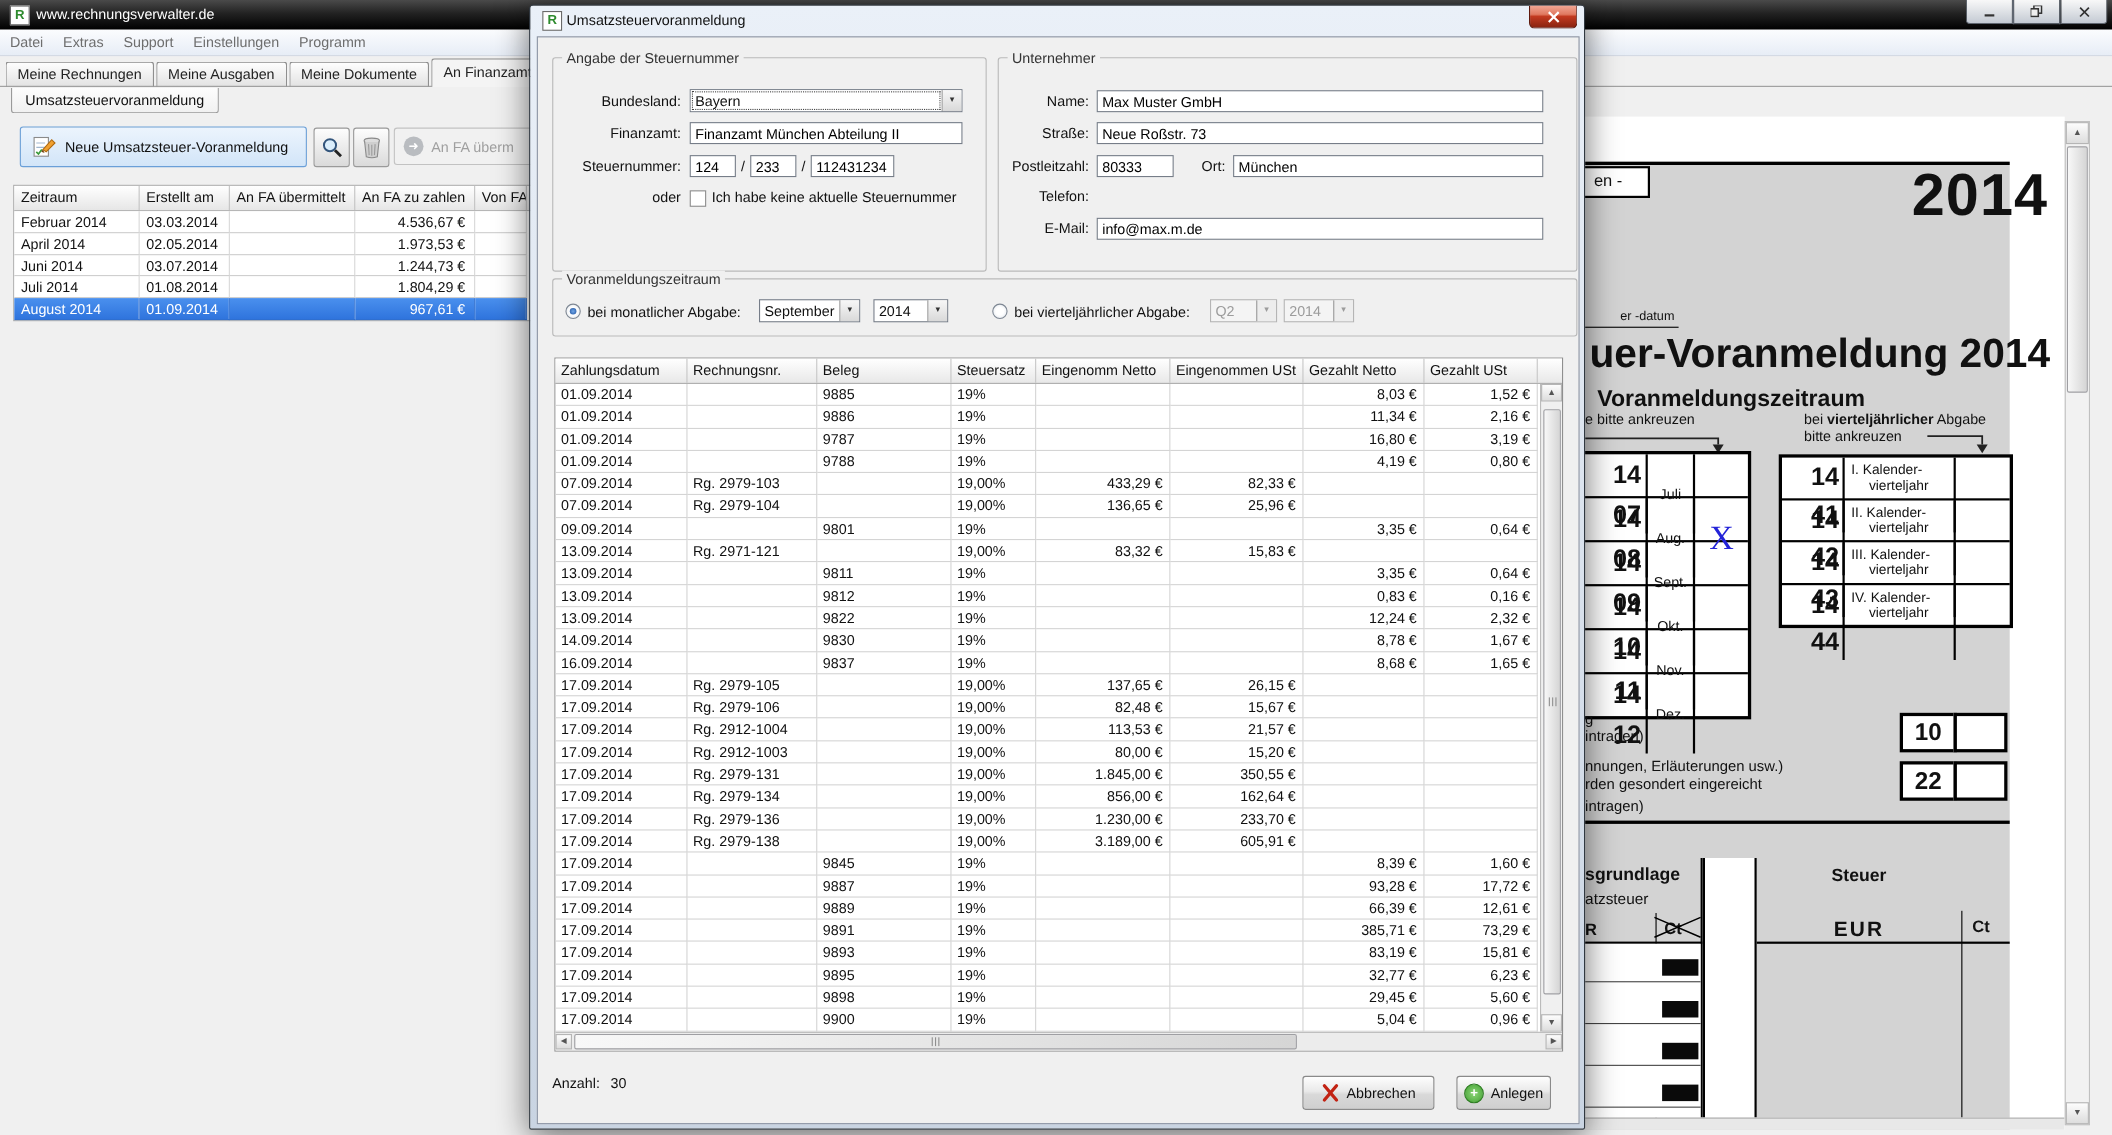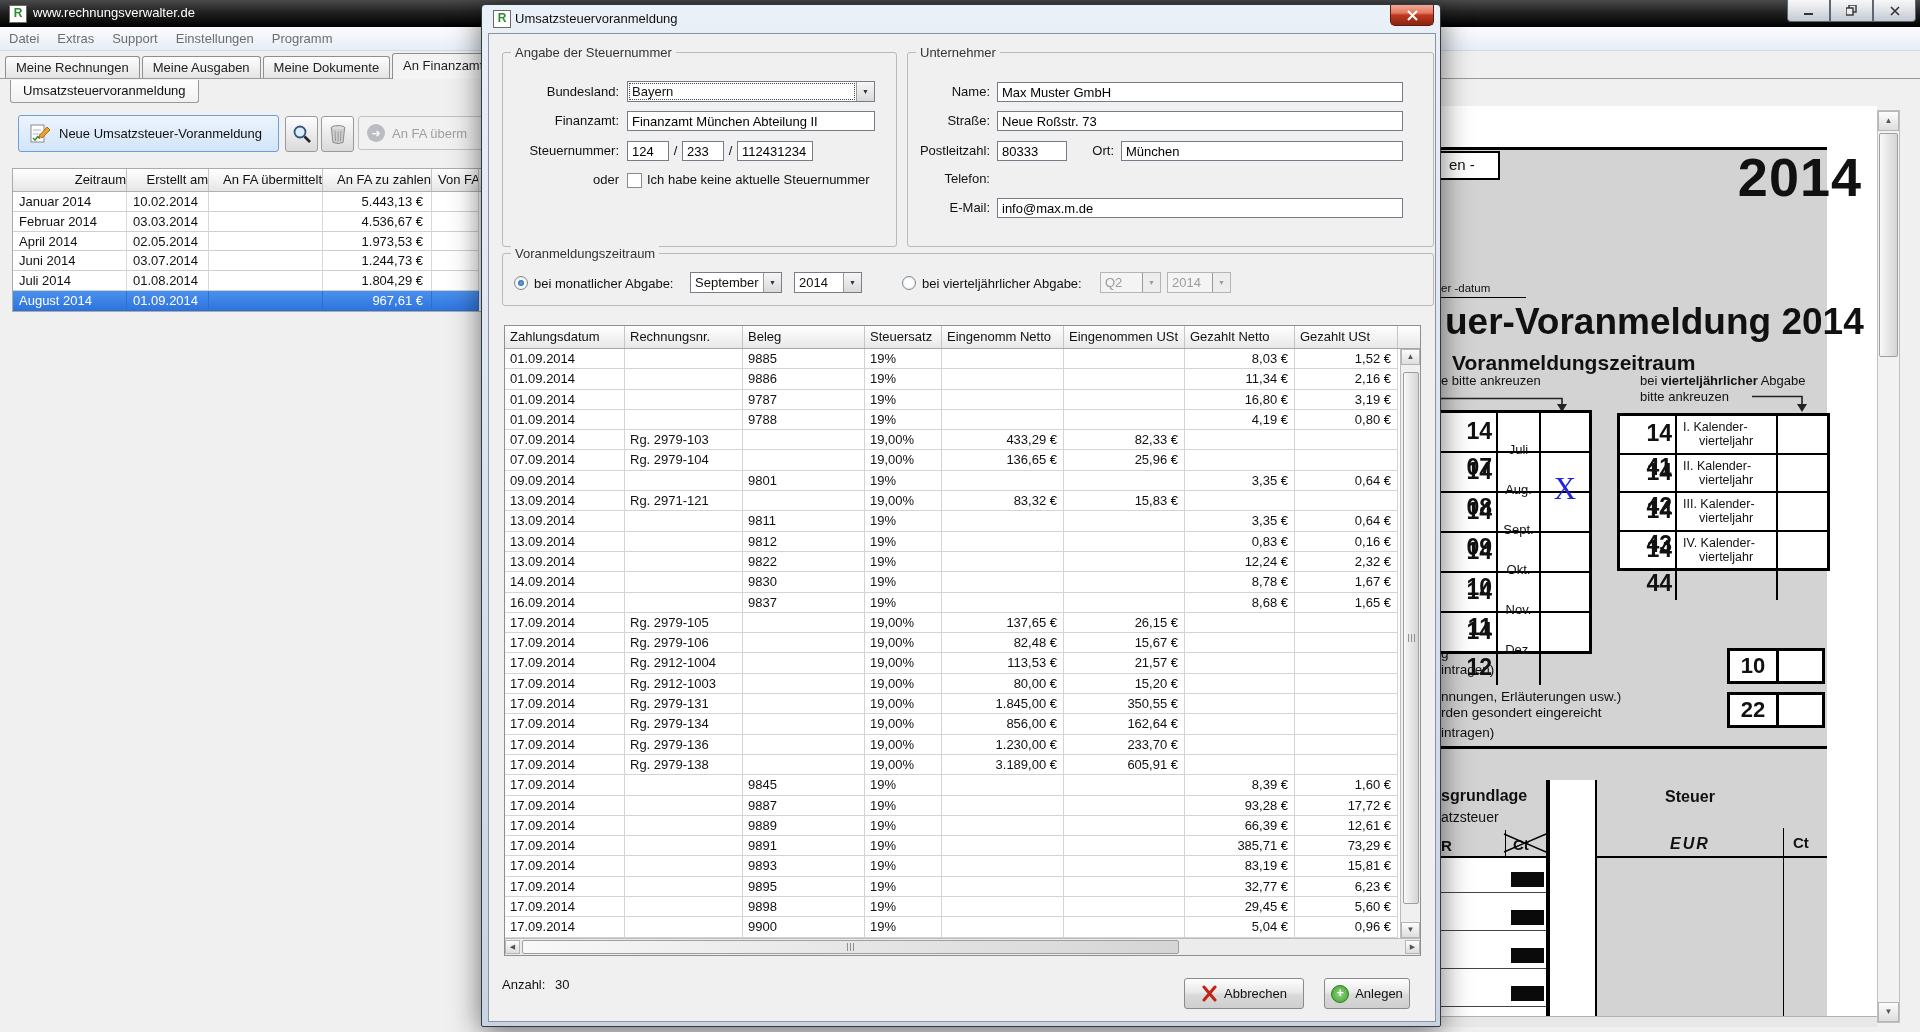--- a/index.html
+++ b/index.html
@@ -46,34 +46,34 @@
     border:1px solid #c2c2c2;border-radius:3px;color:#9f9f9f;display:flex;align-items:center;gap:7px;
     padding:0 8px;box-sizing:border-box;overflow:hidden;white-space:nowrap;font-size:13px;}
   .gray-circle{width:18px;height:18px;border-radius:50%;background:#b9bcc0;color:#fff;
     font-size:11px;line-height:18px;text-align:center;flex:0 0 auto;}
 
   
   #ov-table{position:absolute;left:12px;top:168px;width:470px;border:1px solid #ababab;}
   #ov-header{display:grid;grid-template-columns:114px 82px 114px 109px 47px;height:22px;
     background:linear-gradient(#ffffff,#e6e6e6);border-bottom:1px solid #b0b0b0;}
   .ov-hcell{line-height:21px;padding-left:6px;border-right:1px solid #c3c3c3;font-size:13px;
-    overflow:hidden;white-space:nowrap;text-align:right;}
+    overflow:hidden;white-space:nowrap;}
   .ov-row{display:grid;grid-template-columns:114px 82px 114px 109px 47px;height:19.75px;background:#fff;}
   .ov-cell{line-height:19px;padding-left:6px;border-right:1px solid #d8d8d8;border-bottom:1px solid #cfcfcf;
     font-size:13px;overflow:hidden;white-space:nowrap;}
   .ov-cell.num{text-align:right;padding-left:0;padding-right:8px;}
   .ov-row.selected .ov-cell{background:linear-gradient(#4a90ee,#2f74dd);color:#fff;border-color:#2f6fd0;}
 
   
   #pdf{position:absolute;left:1441px;top:106px;width:436px;height:921px;background:#fff;overflow:hidden;}
   #pdf-gray{position:absolute;left:0;top:41px;width:386px;height:880px;background:#d3d3d3;border-top:3px solid #000;}
   #pdf-enbox{position:absolute;left:-4px;top:45px;width:49px;height:25px;background:#fff;border:2px solid #000;
     font-size:15px;line-height:24px;padding-left:10px;}
   #pdf-year{position:absolute;right:15px;top:44px;font-size:54px;font-weight:bold;line-height:1;letter-spacing:1px;}
-  #pdf-datum{position:absolute;left:0;top:176px;font-size:11.5px;}
+  #pdf-datum{position:absolute;left:0;top:176px;font-size:11.5px;padding-left:32px;}
   #pdf-datum-line{position:absolute;left:0;top:191px;width:85px;height:1px;background:#000;}
   #pdf-heading{position:absolute;left:4px;top:195px;font-size:37px;font-weight:bold;white-space:nowrap;}
   #pdf-sectitle{position:absolute;left:11px;top:245px;font-size:21px;font-weight:bold;}
   #pdf-hint-l{position:absolute;left:0;top:267px;font-size:13px;}
   #pdf-hint-r1{position:absolute;left:199px;top:267px;font-size:13px;}
   #pdf-hint-r2{position:absolute;left:199px;top:283px;font-size:13px;}
   .pdf-arrow{position:absolute;}
 
   .pdf-tbl{position:absolute;border:3px solid #000;background:#fff;}
   #pdf-months{left:-4px;top:304px;width:149px;}
@@ -245,27 +245,20 @@
 
 <div id="ov-table">
   <div id="ov-header">
         <div class="ov-hcell">Zeitraum</div>
         <div class="ov-hcell">Erstellt am</div>
         <div class="ov-hcell">An FA übermittelt</div>
         <div class="ov-hcell">An FA zu zahlen</div>
         <div class="ov-hcell">Von FA</div>
       </div>
   <div id="ov-body">
-        <div class="ov-row">
-          <div class="ov-cell">Januar 2014</div>
-          <div class="ov-cell">10.02.2014</div>
-          <div class="ov-cell"></div>
-          <div class="ov-cell num">5.443,13 €</div>
-          <div class="ov-cell"></div>
-        </div>
         <div class="ov-row">
           <div class="ov-cell">Februar 2014</div>
           <div class="ov-cell">03.03.2014</div>
           <div class="ov-cell"></div>
           <div class="ov-cell num">4.536,67 €</div>
           <div class="ov-cell"></div>
         </div>
         <div class="ov-row">
           <div class="ov-cell">April 2014</div>
           <div class="ov-cell">02.05.2014</div>
@@ -418,21 +411,21 @@
         <div class="pbt-rowline" style="top:72px;"></div>
     <div class="pbt-rowline" style="top:110px;"></div>
         <div class="pbt-rowline" style="top:148px;"></div>
   </div>
   <div class="pbt-bar" style="top:766px;"></div>
   <div class="pbt-bar" style="top:804px;"></div>
   <div class="pbt-bar" style="top:842px;"></div>
   <div class="pbt-bar" style="top:880px;"></div>
   <div id="pbt-gap"></div>
   <div class="pbt" style="left:156px;top:682px;width:186px;text-align:center;font-size:16px;">Steuer</div>
-  <div class="pbt" style="left:156px;top:729px;width:186px;text-align:center;font-size:16px;letter-spacing:2px;font-style:italic;">EUR</div>
+  <div class="pbt" style="left:156px;top:729px;width:186px;text-align:center;font-size:19px;letter-spacing:2px;">EUR</div>
   <div class="pbt" style="left:352px;top:728px;font-size:15px;">Ct</div>
   <div class="abs" style="left:156px;top:750px;width:230px;height:2px;background:#000;"></div>
   <div class="abs" style="left:342px;top:722px;width:1px;height:188px;background:#000;"></div>
   <div id="pdf-bottom-band"></div>
 </div>
 
 <div id="pdf-sb">
   <div class="sb-btn" style="top:0;">▲</div>
   <div class="sb-thumb" style="left:1px;top:22px;width:19px;height:224px;"></div>
   <div class="sb-btn" style="bottom:0;top:auto;">▼</div>

